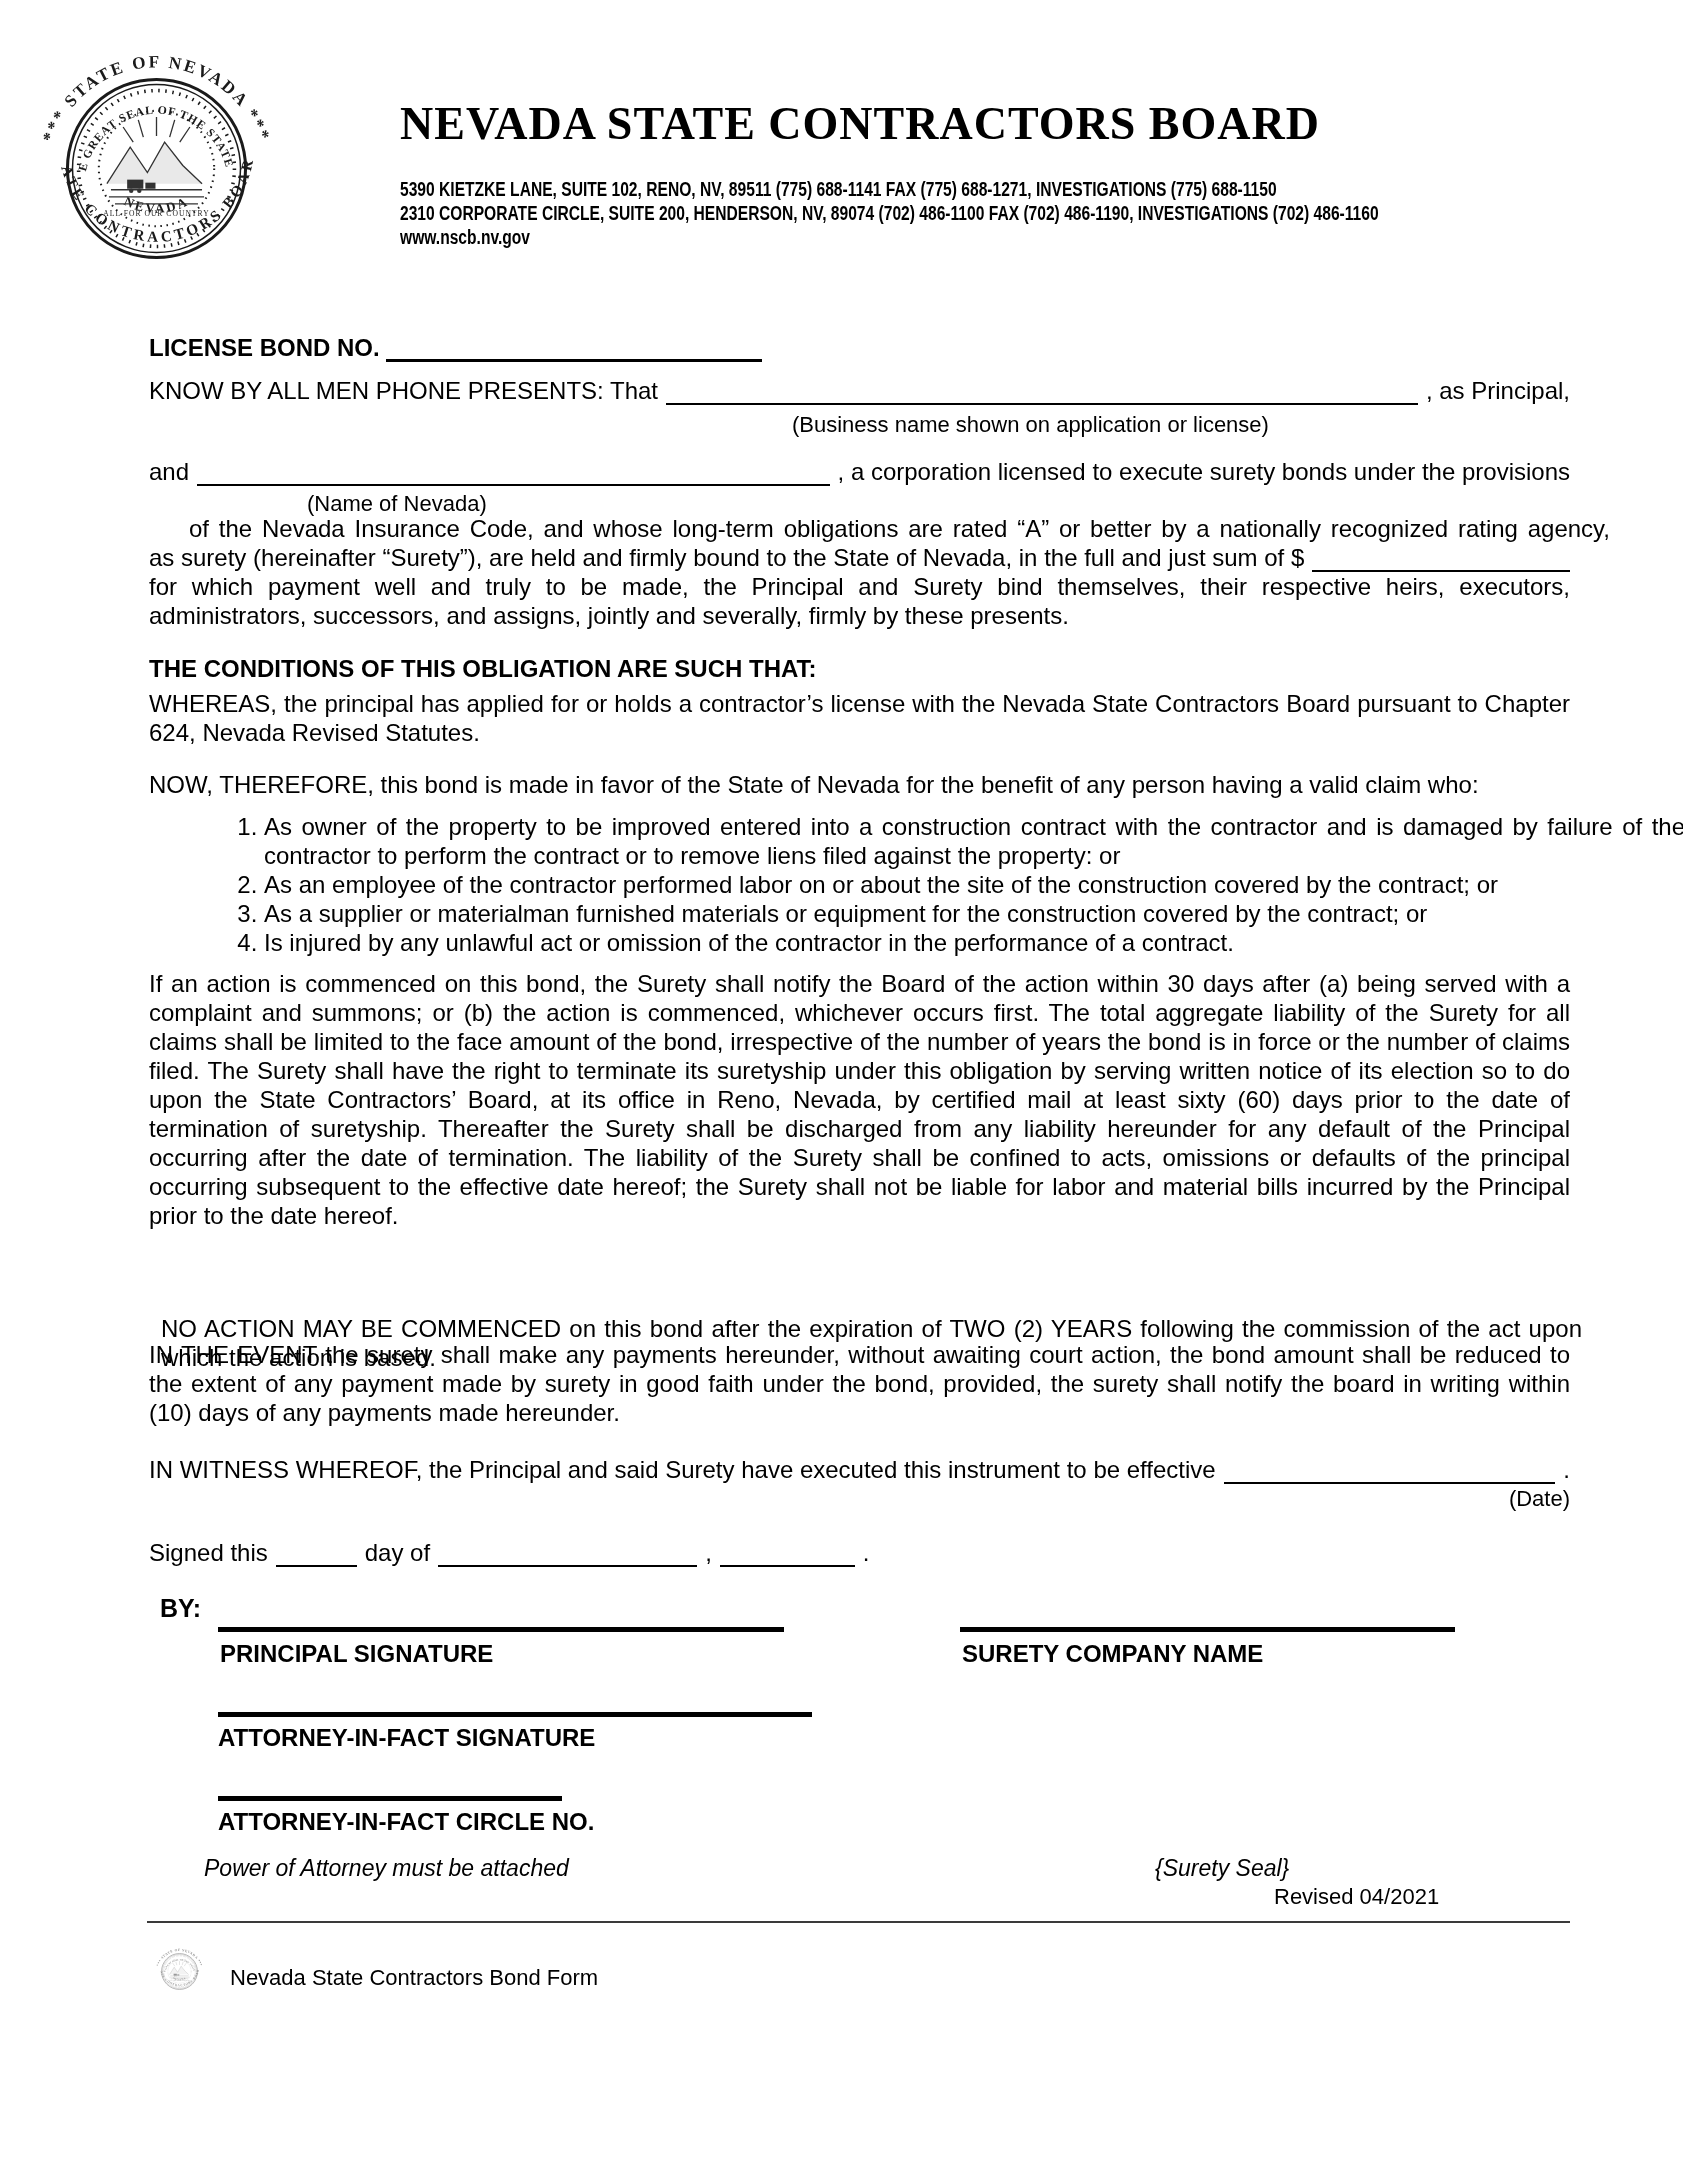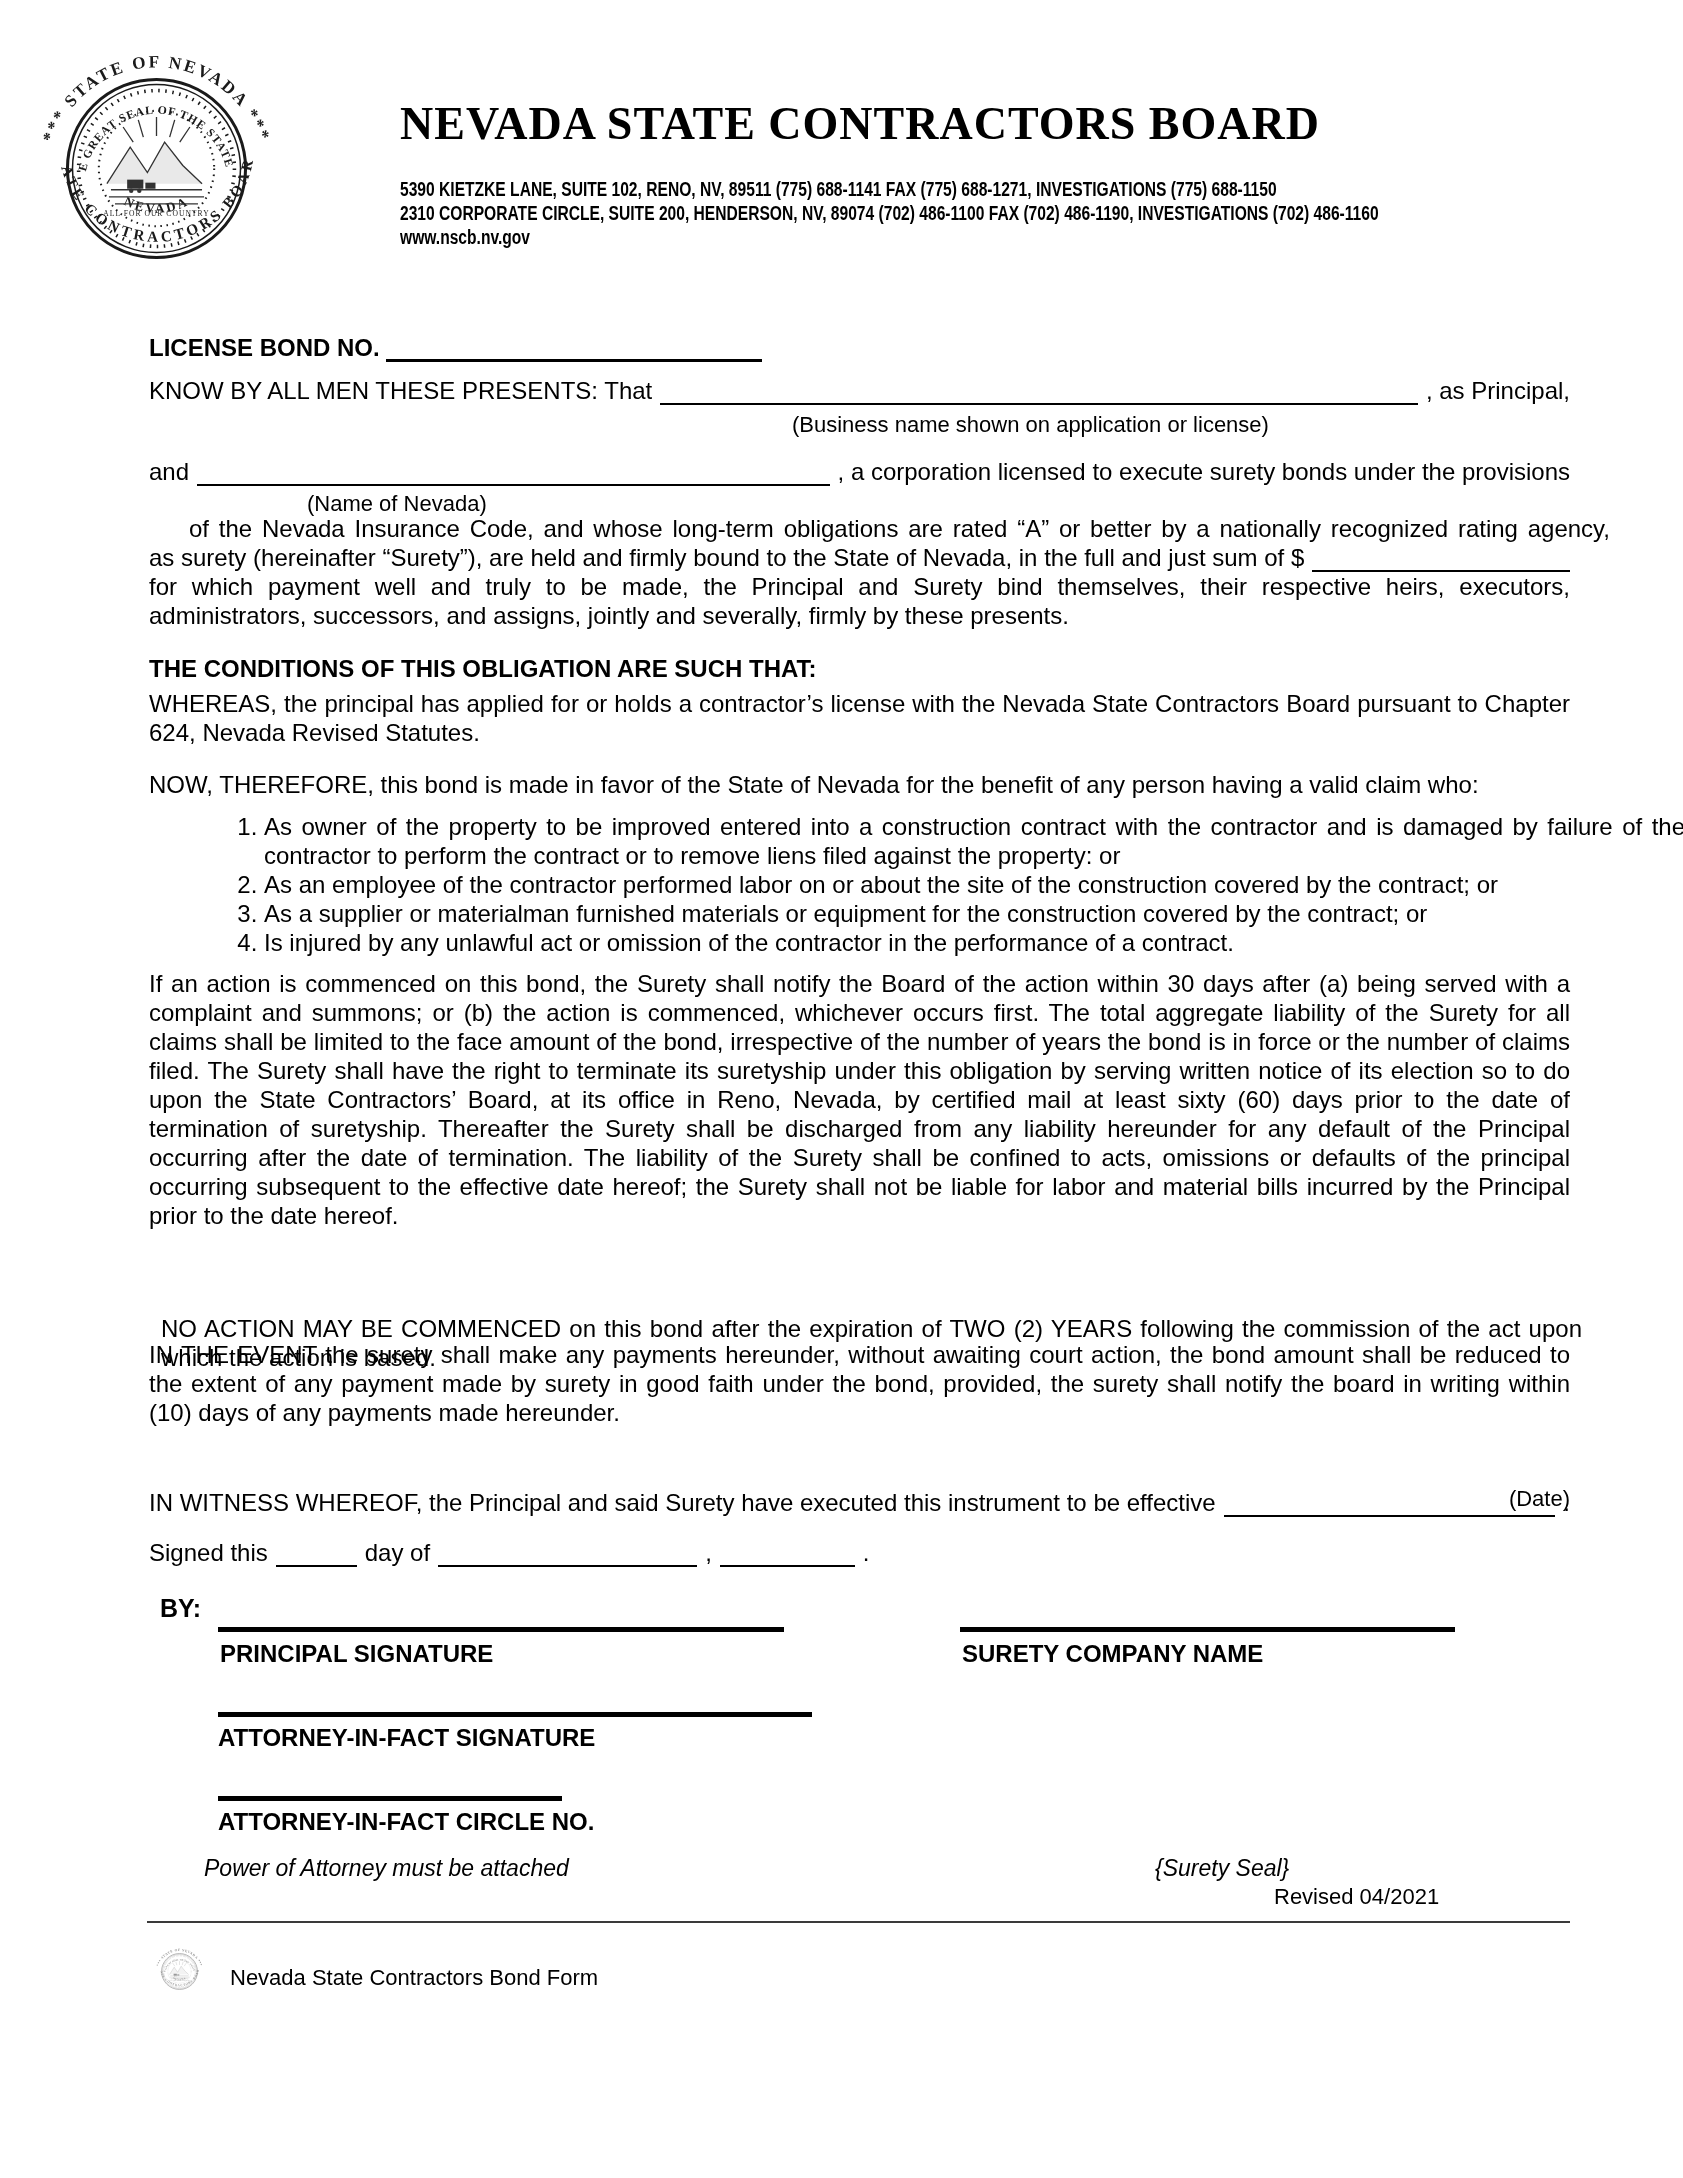--- a/index.html
+++ b/index.html
@@ -103,21 +103,21 @@
     <div>2310 CORPORATE CIRCLE, SUITE 200, HENDERSON, NV, 89074 (702) 486-1100 FAX (702) 486-1190, INVESTIGATIONS (702) 486-1160</div>
     <div>www.nscb.nv.gov</div>
   </div>
 
   <div class="abs body-w flexrow" style="top:333px;">
     <span class="bold">LICENSE BOND NO.</span>
     <span class="blank" style="width:376px;margin-left:6px;border-bottom-width:3px;"></span>
   </div>
 
   <div class="abs body-w flexrow" style="top:376px;">
-    <span>KNOW BY ALL MEN THESE PRESENTS: That</span>
+    <span>KNOW BY ALL MEN PHONE PRESENTS: That</span>
     <span class="blank grow"></span>
     <span>, as Principal,</span>
   </div>
   <div class="abs caption" style="left:792px;top:412px;">(Business name shown on application or license)</div>
 
   <div class="abs body-w flexrow" style="top:457px;">
     <span>and</span>
     <span class="blank grow"></span>
     <span style="white-space:nowrap;">, a corporation licensed to execute surety bonds under the provisions</span>
   </div>
@@ -141,21 +141,21 @@
     <li>As a supplier or materialman furnished materials or equipment for the construction covered by the contract; or</li>
     <li>Is injured by any unlawful act or omission of the contractor in the performance of a contract.</li>
   </ol>
 
   <div class="abs body-w just" style="top:969px;">If an action is commenced on this bond, the Surety shall notify the Board of the action within 30 days after (a) being served with a complaint and summons; or (b) the action is commenced, whichever occurs first. The total aggregate liability of the Surety for all claims shall be limited to the face amount of the bond, irrespective of the number of years the bond is in force or the number of claims filed.  The Surety shall have the right to terminate its suretyship under this obligation by serving written notice of its election so to do upon the State Contractors’ Board, at its office in Reno, Nevada, by certified mail at least sixty (60) days prior to the date of termination of suretyship.  Thereafter the Surety shall be discharged from any liability hereunder for any default of the Principal occurring after the date of termination.  The liability of the Surety shall be confined to acts, omissions or defaults of the principal occurring subsequent to the effective date hereof; the Surety shall not be liable for labor and material bills incurred by the Principal prior to the date hereof.</div>
 
   <div class="abs body-w just" style="top:1314px;margin-left:12px;">NO ACTION MAY BE COMMENCED on this bond after the expiration of TWO (2) YEARS following the commission of the act upon which the action is based.</div>
 
   <div class="abs body-w just" style="top:1340px;">IN THE EVENT the surety shall make any payments hereunder, without awaiting court action, the bond amount shall be reduced to the extent of any payment made by surety in good faith under the bond, provided, the surety shall notify the board in writing within (10) days of any payments made hereunder.</div>
 
-  <div class="abs body-w flexrow" style="top:1488px;">
+  <div class="abs body-w flexrow" style="top:1455px;">
     <span>IN WITNESS WHEREOF, the Principal and said Surety have executed this instrument to be effective</span>
     <span class="blank grow"></span>
     <span>.</span>
   </div>
   <div class="abs body-w caption" style="top:1486px;text-align:right;">(Date)</div>
 
   <div class="abs body-w flexrow" style="top:1538px;justify-content:flex-start;">
     <span>Signed this</span>
     <span class="blank" style="width:81px;margin:0 8px;"></span>
     <span>day of</span>

